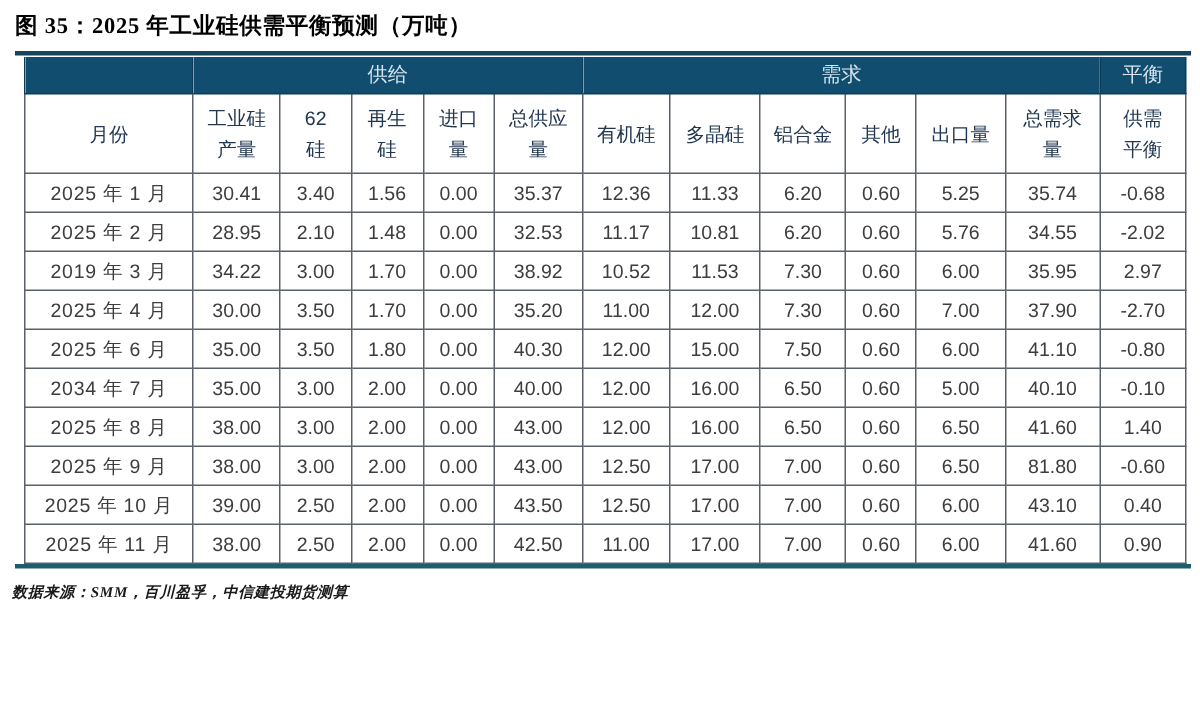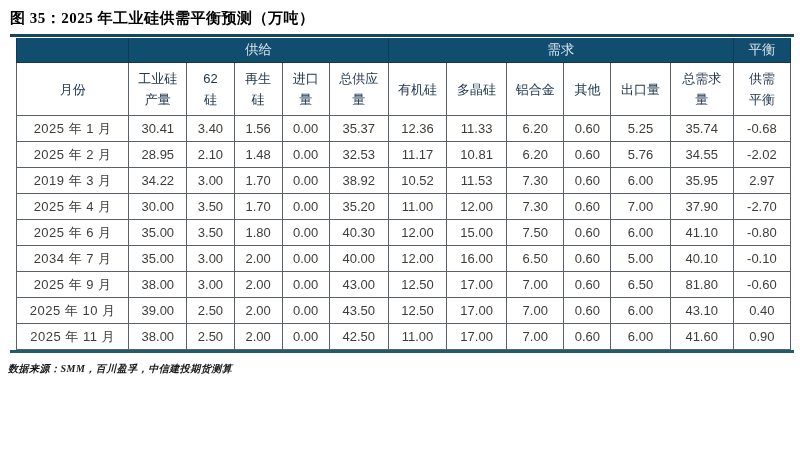--- a/index.html
+++ b/index.html
@@ -203,20 +203,35 @@
             <td class="value">40.00</td>
             <td class="value">12.00</td>
             <td class="value">16.00</td>
             <td class="value">6.50</td>
             <td class="value">0.60</td>
             <td class="value">5.00</td>
             <td class="value">40.10</td>
             <td class="value">-0.10</td>
           </tr>
           <tr>
+            <td class="month">2025 年 8 月</td>
+            <td class="value">38.00</td>
+            <td class="value">3.00</td>
+            <td class="value">2.00</td>
+            <td class="value">0.00</td>
+            <td class="value">43.00</td>
+            <td class="value">12.00</td>
+            <td class="value">16.00</td>
+            <td class="value">6.50</td>
+            <td class="value">0.60</td>
+            <td class="value">6.50</td>
+            <td class="value">41.60</td>
+            <td class="value">1.40</td>
+          </tr>
+          <tr>
             <td class="month">2025 年 9 月</td>
             <td class="value">38.00</td>
             <td class="value">3.00</td>
             <td class="value">2.00</td>
             <td class="value">0.00</td>
             <td class="value">43.00</td>
             <td class="value">12.50</td>
             <td class="value">17.00</td>
             <td class="value">7.00</td>
             <td class="value">0.60</td>

